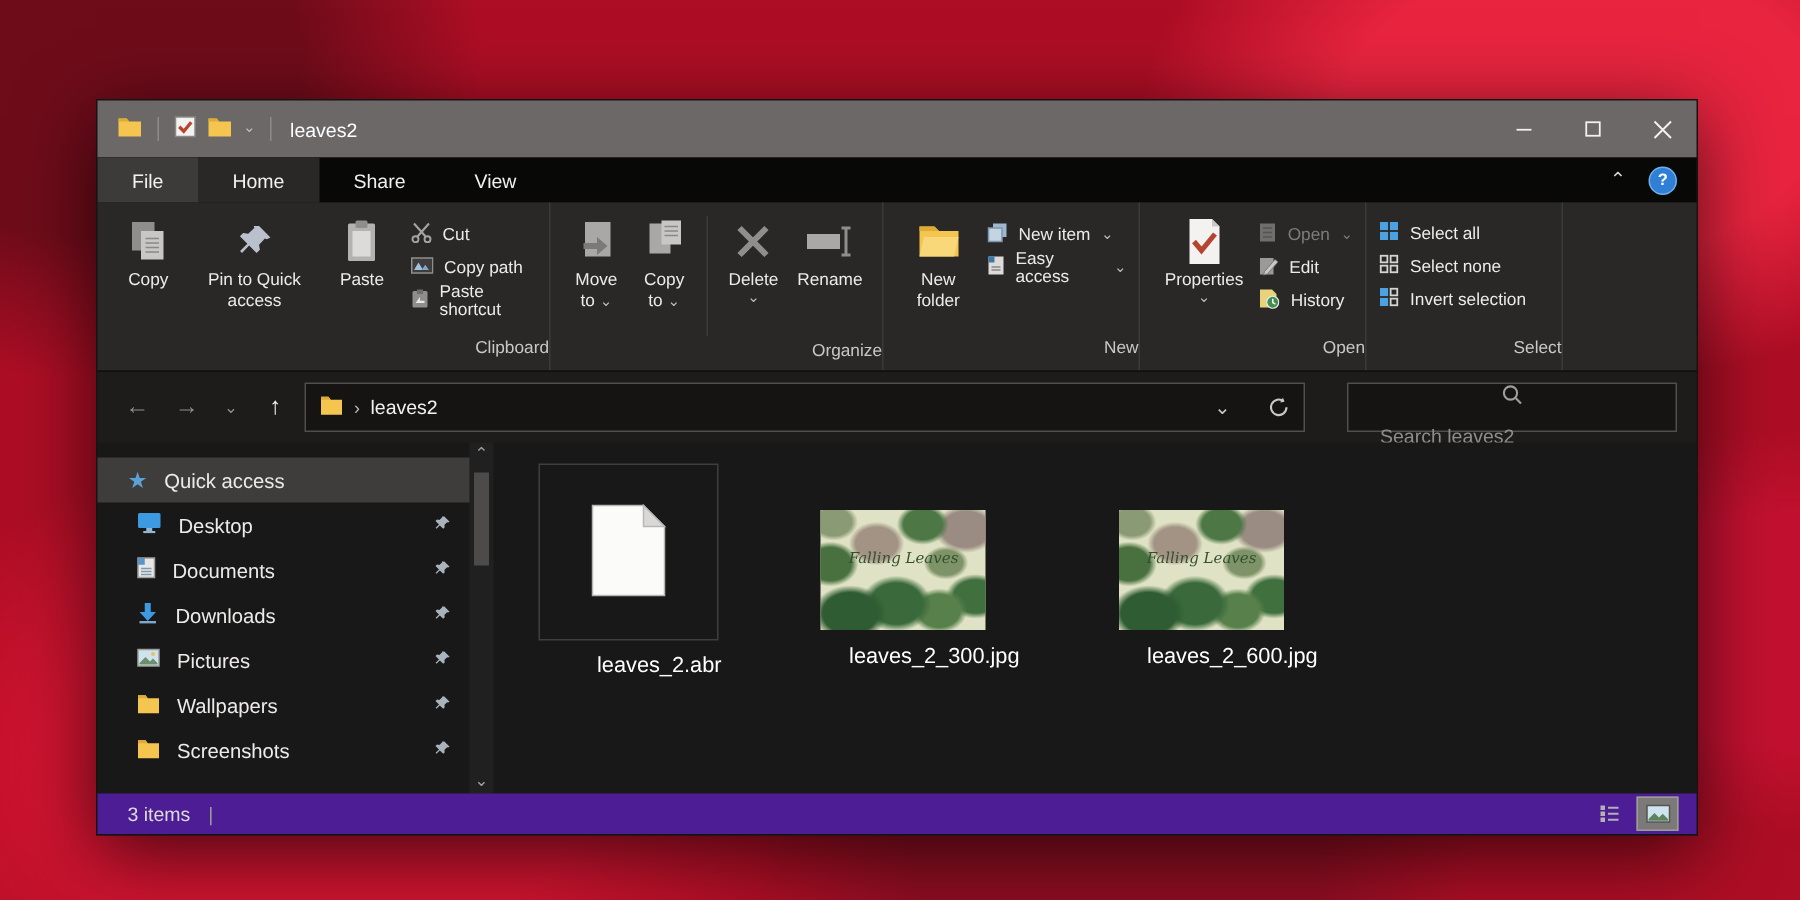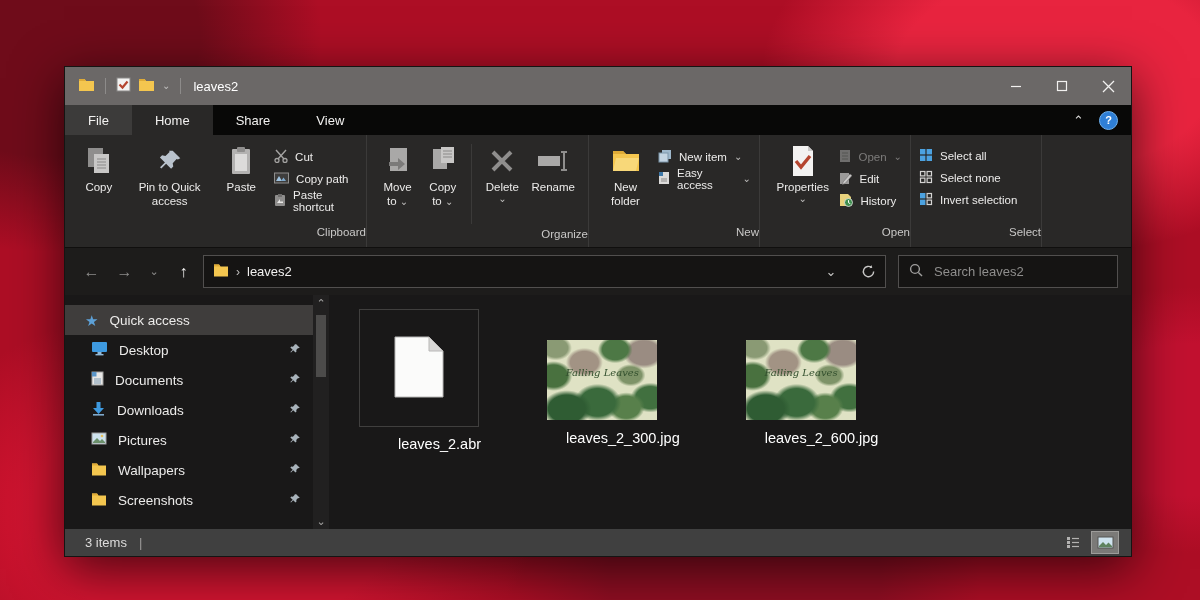--- a/index.html
+++ b/index.html
@@ -61,21 +61,21 @@
               display:flex;align-items:center;padding:0 13px;gap:6px;}
   .navbtn{color:#cfcecd;font-size:16px;width:27px;text-align:center;}
   .navbtn.small{font-size:11px;width:20px;}
   .dimnav{color:#8d8c8b;}
   .addressbox{flex:1;height:31px;border:1px solid #514f4e;background:#151413;
               display:flex;align-items:center;gap:7px;padding:0 2px 0 9px;}
   .addr-text{color:#f2f1f0;}
   .addr-spacer{flex:1;}
   .boxbtn{width:30px;height:27px;display:flex;align-items:center;justify-content:center;color:#c9c8c7;}
   .searchbox{width:198px;height:31px;border:1px solid #514f4e;background:#151413;
-             display:flex;align-items:center;gap:9px;padding:0 10px;margin-left:6px;}
+             display:flex;align-items:center;gap:9px;padding:0 10px;margin-left:22px;flex-direction:column;}
   .searchbox input{flex:1;background:transparent;border:0;outline:0;color:#ecebea;
                    font:13px "Liberation Sans","DejaVu Sans",sans-serif;}
   .searchbox input::placeholder{color:#8f8e8d;}
 
   
   .content{flex:1;display:flex;min-height:0;background:#191818;}
   .sidebar{width:248px;flex:0 0 auto;display:flex;flex-direction:column;padding-top:10px;}
   .sb-item{height:30px;display:flex;align-items:center;gap:11px;padding-left:26px;
            font-size:13.5px;color:#ecebea;position:relative;}
   .sb-item.root{padding-left:20px;}
@@ -101,21 +101,21 @@
       radial-gradient(32px 24px at 88% 16%, #9a8c82 0 50%, rgba(154,140,130,0) 66%),
       radial-gradient(28px 22px at 34% 28%, #a29384 0 50%, rgba(162,147,132,0) 66%),
       radial-gradient(24px 18px at 76% 44%, #7e9368 0 46%, rgba(126,147,104,0) 62%),
       #dfe2c4;}
   .thumb-caption{position:absolute;left:0;right:0;top:34%;text-align:center;
                  font-family:"DejaVu Serif","Liberation Serif",serif;font-style:italic;
                  font-size:10px;color:#33502e;}
   .fname{margin-top:10px;font-size:14.5px;color:#ffffff;padding-left:41px;}
 
   
-  .statusbar{height:27px;flex:0 0 auto;background:#404040;display:flex;align-items:center;
+  .statusbar{height:27px;flex:0 0 auto;background:#4c1d95;display:flex;align-items:center;
              padding:0 12px 0 20px;gap:12px;font-size:13px;color:#dddcdb;}
   .status-div{color:#9c9b9a;}
   .status-right{margin-left:auto;display:flex;align-items:center;gap:5px;}
   .view-btn{width:26px;height:21px;display:flex;align-items:center;justify-content:center;}
   .view-btn.selected{background:#88878582;background:#7b7a78;border:1px solid #9d9c9a;}
 </style>
 </head>
 <body>
 
 <div class="desktop">

